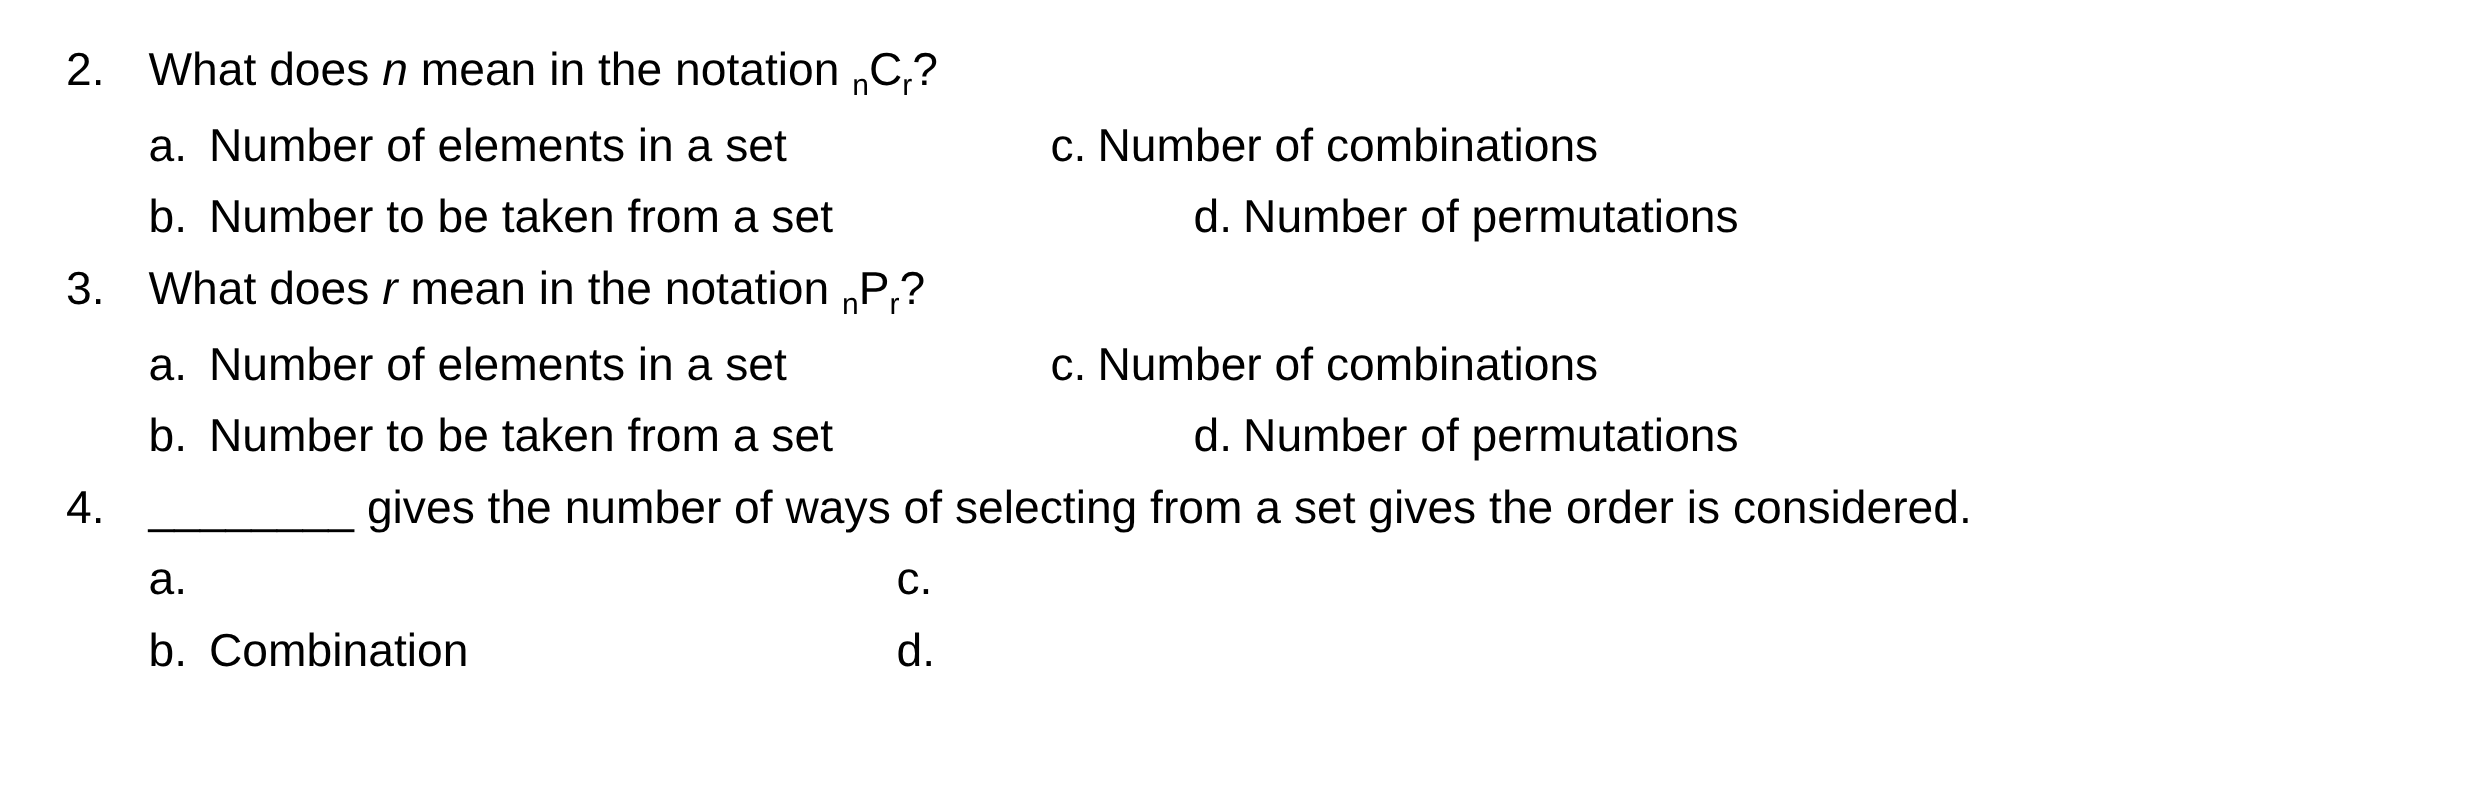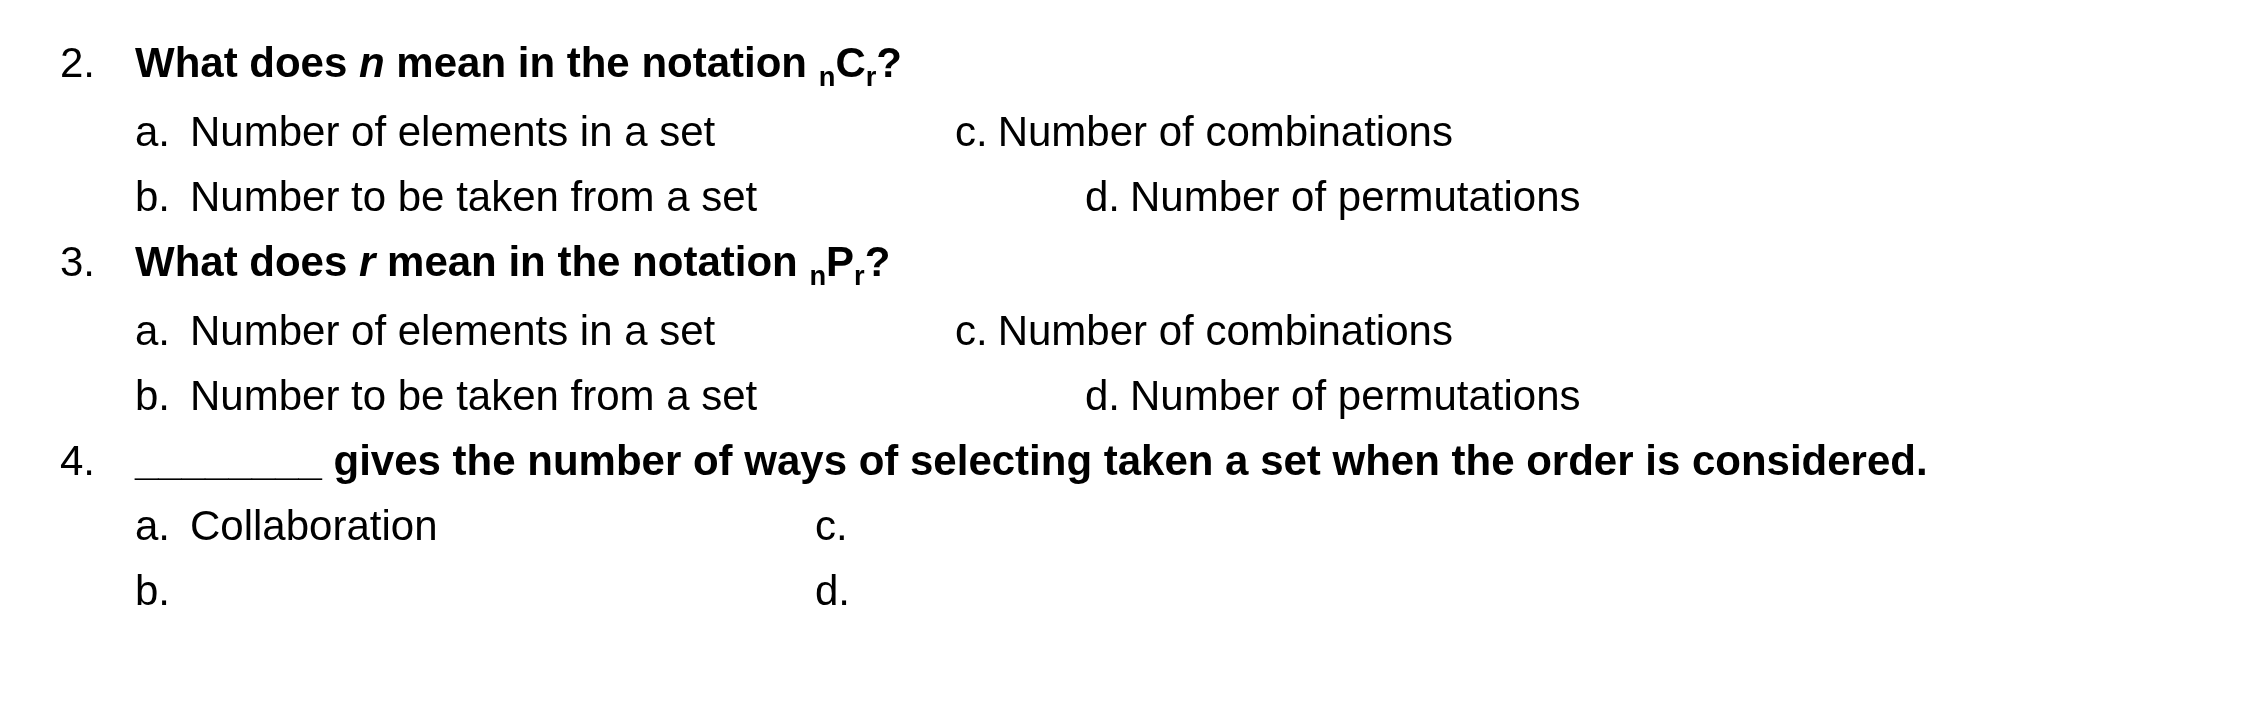--- a/index.html
+++ b/index.html
@@ -14,21 +14,20 @@
     .question-row {
       display: flex;
       align-items: baseline;
     }
     .qnum {
       min-width: 75px;
       text-align: left;
     }
     .qtext {
       flex: 1;
-      font-weight: bold;
     }
     .options-row {
       display: flex;
       padding-left: 75px;
     }
     .opt-left {
       display: flex;
       align-items: baseline;
       width: 820px;
     }
@@ -106,31 +105,31 @@
     <span>Number to be taken from a set</span>
   </div>
   <div class="opt-right indent">
     <span class="olabel-r">d.</span>
     <span>Number of permutations</span>
   </div>
 </div>
 
 <div class="question-row">
   <span class="qnum">4.</span>
-  <span class="qtext">________ gives the number of ways of selecting taken a set when the order is considered.</span>
+  <span class="qtext">________ gives the number of ways of selecting from a set gives the order is considered.</span>
 </div>
 <div class="options-row">
   <div class="opt-left" style="width:680px">
     <span class="olabel">a.</span>
-    <span>Collaboration</span>
   </div>
   <div class="opt-right">
     <span class="olabel-r">c.</span>
   </div>
 </div>
 <div class="options-row">
   <div class="opt-left" style="width:680px">
     <span class="olabel">b.</span>
+    <span>Combination</span>
   </div>
   <div class="opt-right">
     <span class="olabel-r">d.</span>
   </div>
 </div>
 
 </body></html>

